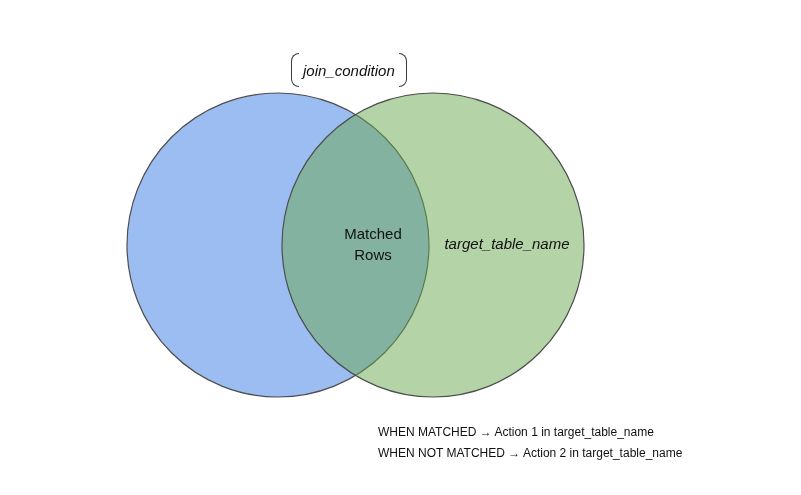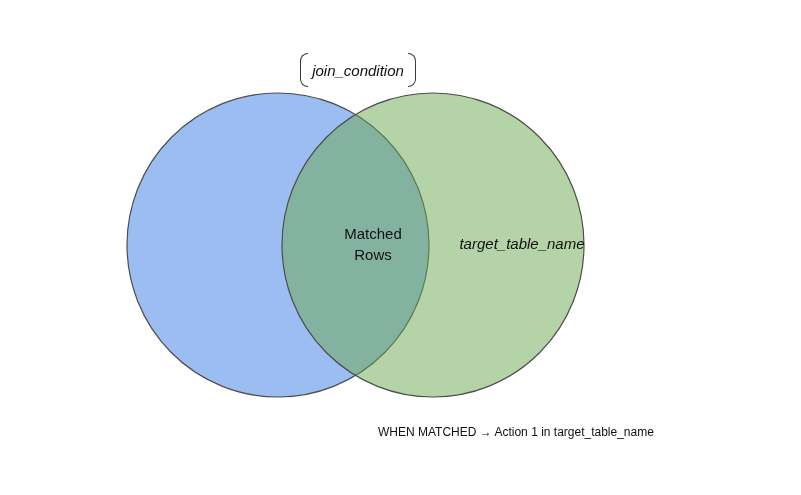--- a/index.html
+++ b/index.html
@@ -21,21 +21,21 @@
 
   
   .top-label {
     position: absolute;
     left: 291px;
     top: 52px;
     width: 134px;
     height: 36px;
     display: flex;
     align-items: center;
-    justify-content: center;
+    justify-content: flex-start;
   }
   .bracket {
     display: inline-block;
     width: 8px;
     height: 34px;
     border: 1.5px solid #3a3a3a;
     box-sizing: border-box;
   }
   .bracket.left {
     border-right: none;
@@ -55,21 +55,21 @@
   
   .circle-label {
     position: absolute;
     transform: translate(-50%, -50%);
     font-size: 15px;
     white-space: nowrap;
     text-align: center;
     line-height: 21px;
   }
   .left-label   { left: 206px; top: 243px; font-style: italic; }
-  .right-label  { left: 522px; top: 243px; font-style: italic; }
+  .right-label  { left: 507px; top: 243px; font-style: italic; }
   .overlap-label{ left: 356px; top: 244px; margin-left: 17px; }
 
   
   .footnotes {
     position: absolute;
     left: 378px;
     top: 422px;
     font-size: 12px;
     line-height: 21px;
     white-space: nowrap;
@@ -95,15 +95,16 @@
 
   <div class="circle-label overlap-label">
     <div>Matched</div>
     <div>Rows</div>
   </div>
 
   <div class="circle-label right-label">target_table_name</div>
 
   <div class="footnotes">
     <div>WHEN MATCHED → Action 1 in target_table_name</div>
+    <div>WHEN NOT MATCHED → Action 2 in target_table_name</div>
   </div>
 
 </div>
 
 </body></html>

